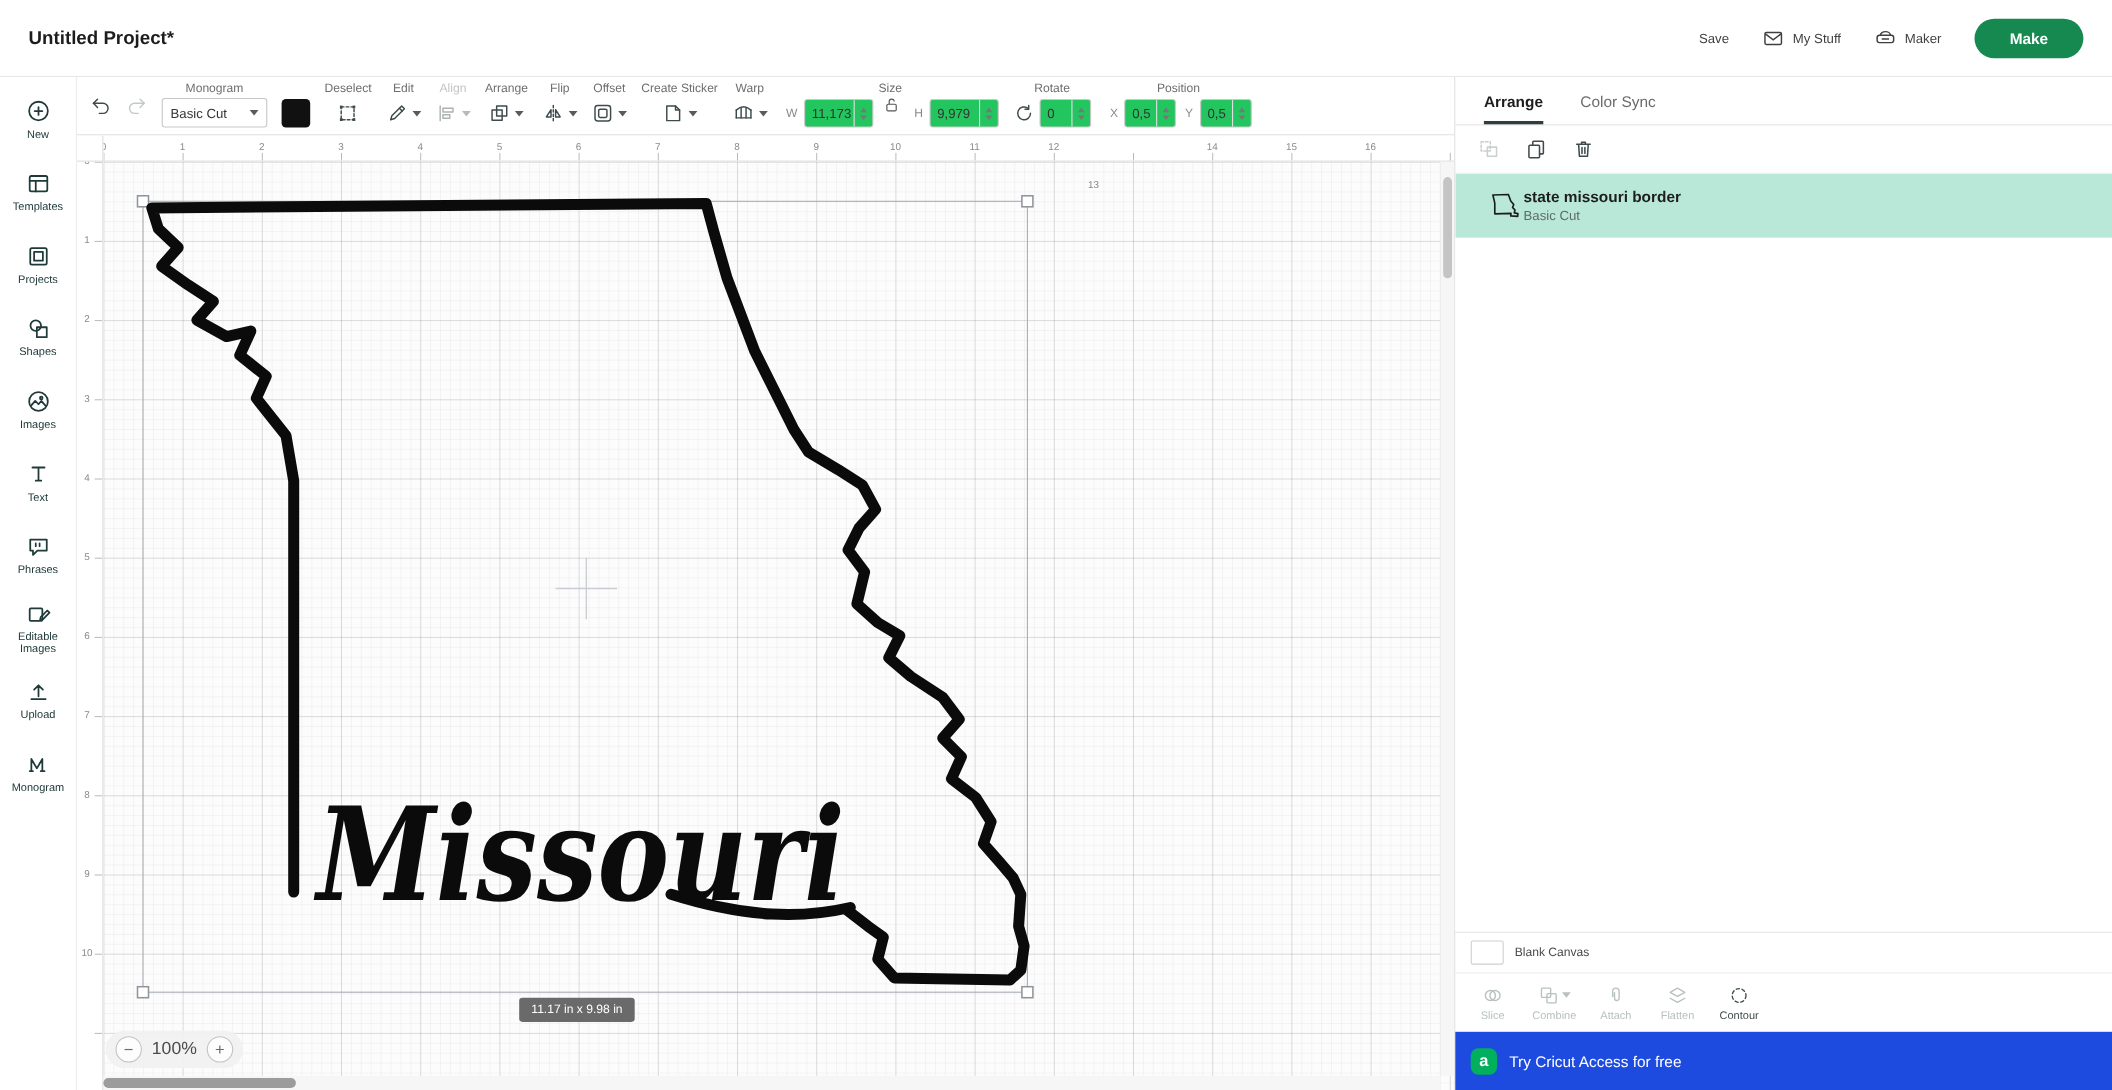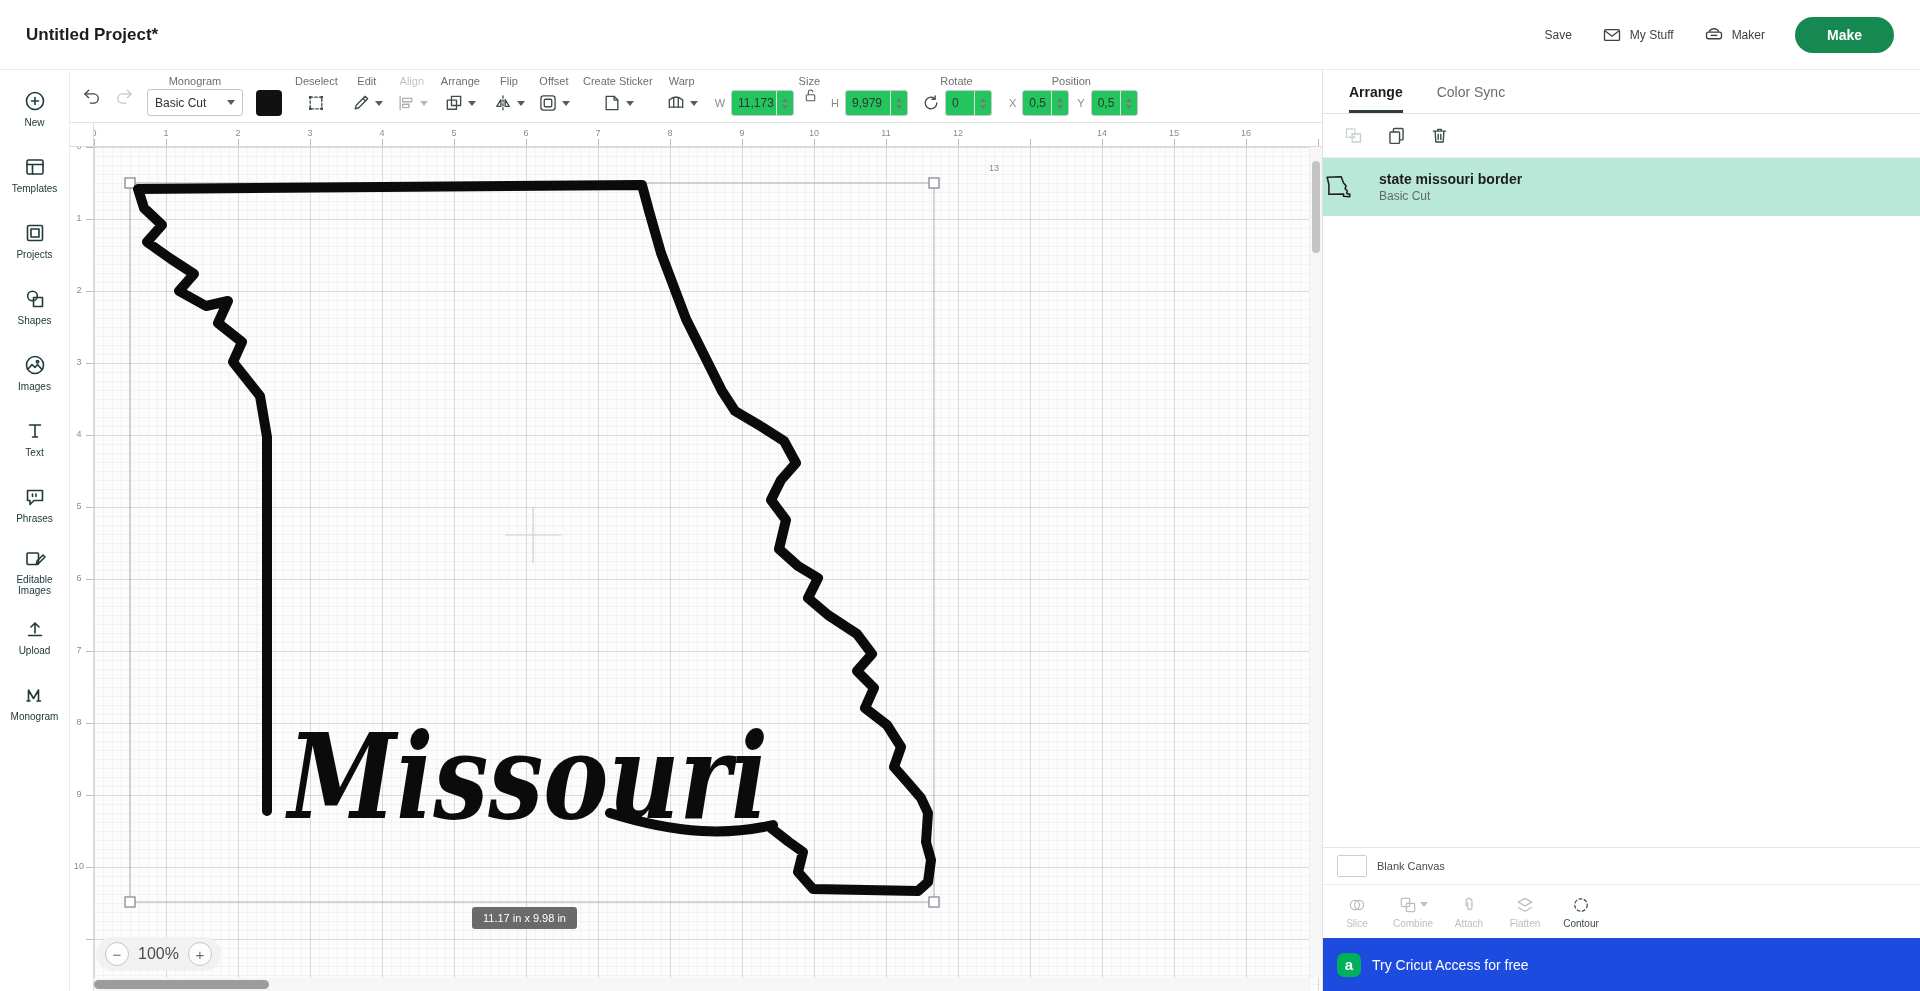--- a/index.html
+++ b/index.html
@@ -108,22 +108,22 @@
     border-bottom:1px solid #e4e4e4;flex:0 0 auto;}
   .rp-tab{display:flex;align-items:center;font-size:14px;color:#6b6b6b;cursor:pointer;position:relative;}
   .rp-tab.active{color:#1d1d1f;font-weight:700;}
   .rp-tab.active::after{content:"";position:absolute;left:0;right:0;bottom:0;height:3px;background:#2e3d3d;}
   .rp-icons{height:44px;display:flex;align-items:center;gap:22px;padding-left:20px;
     border-bottom:1px solid #ececec;flex:0 0 auto;}
   .rp-ic{width:21px;height:21px;stroke:#3e4b4b;fill:none;stroke-width:1.6;
     stroke-linecap:round;stroke-linejoin:round;cursor:pointer;}
   .rp-ic.disabled{stroke:#c9cfcf;}
   .rp-list{flex:1 1 auto;overflow:hidden;background:#fff;}
-  .layer-row{height:58px;background:var(--mint);display:flex;align-items:center;gap:26px;
-    cursor:pointer;}
+  .layer-row{height:58px;background:var(--mint);display:flex;align-items:center;gap:2px;
+    padding-left:30px;cursor:pointer;}
   .layer-thumb{width:30px;height:26px;stroke:#1d1d1f;fill:none;stroke-width:1.4;stroke-linejoin:round;}
   .layer-name{font-size:14px;font-weight:700;color:#1d1d1f;}
   .layer-op{font-size:12px;color:#5f6b6b;margin-top:2px;}
   .rp-blank{height:37px;border-top:1px solid #e6e6e6;display:flex;align-items:center;gap:10px;
     padding-left:14px;flex:0 0 auto;}
   .blank-swatch{width:30px;height:22px;background:#fff;border:1px solid #cfcfcf;border-radius:2px;cursor:pointer;}
   .blank-lbl{font-size:11px;color:#4a4a4a;}
   .rp-actions{height:54px;display:flex;align-items:center;gap:8px;padding-left:10px;
     border-top:1px solid #eee;flex:0 0 auto;}
   .act{width:48px;display:flex;flex-direction:column;align-items:center;gap:3px;color:#b9c0c0;cursor:default;}

